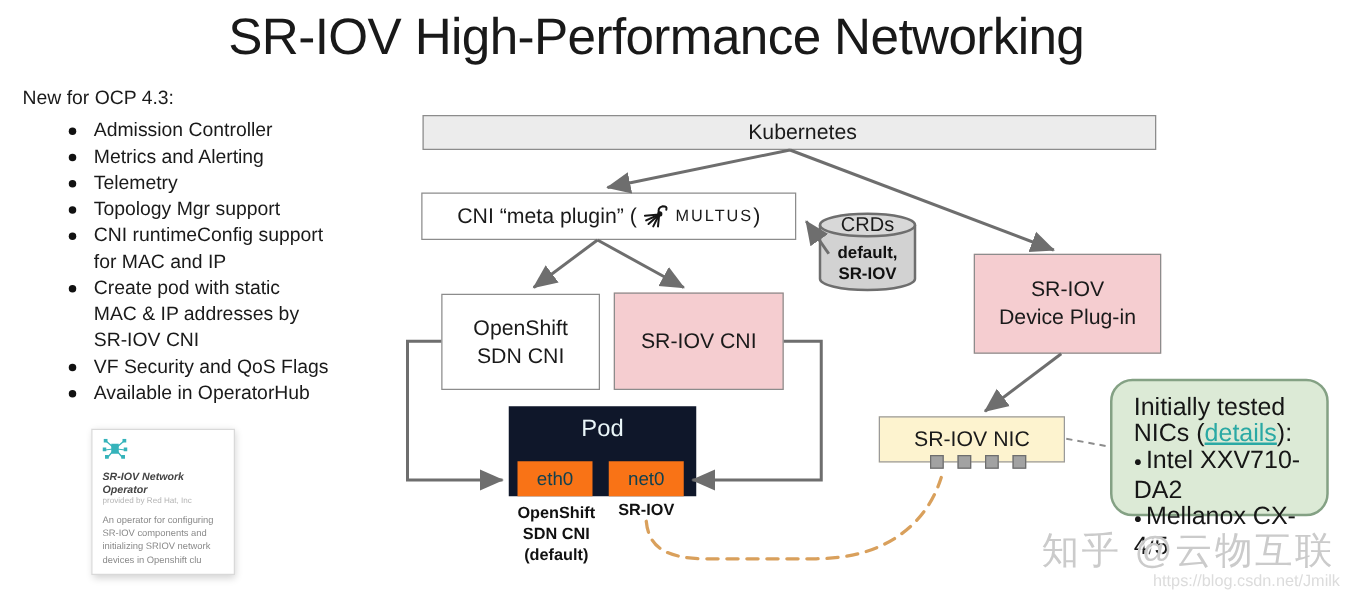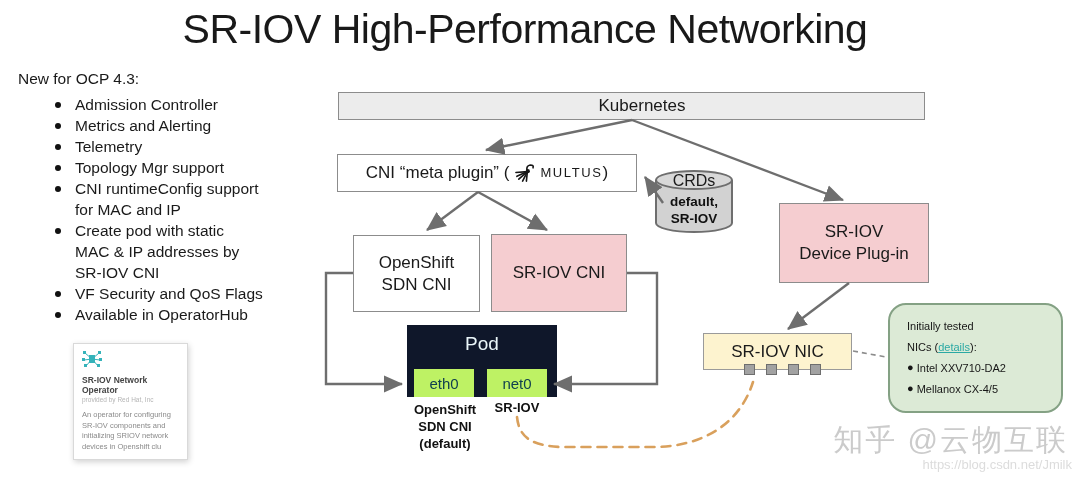--- a/index.html
+++ b/index.html
@@ -17,59 +17,59 @@
   .lp-heading{margin-bottom:5px;}
   .li{display:flex;}
   .dot{flex:0 0 6px;width:6px;height:6px;border-radius:50%;background:#111;margin:8px 14px 0 37px;}
   .ln{display:block;}
   
   .card{
     position:absolute;left:73px;top:343px;width:115px;height:117px;background:#fff;
     border:1px solid #d9d9d9;box-shadow:1px 2px 6px rgba(0,0,0,.18);
     padding:7px 8px;box-sizing:border-box;overflow:hidden;
   }
-  .card-name{font-size:8.5px;font-weight:700;color:#444;margin-top:3px;}
+  .card-name{font-size:8.5px;font-weight:700;color:#444;margin-top:3px;font-style:italic;}
   .card-provider{font-size:6.5px;color:#b5b5b5;margin-top:1px;}
   .card-desc{font-size:7.5px;line-height:10.5px;color:#8a8a8a;margin-top:7px;}
   
   .box{
     position:absolute;box-sizing:border-box;border:1.5px solid #8c8c8c;
     display:flex;flex-direction:column;align-items:center;justify-content:center;
     text-align:center;font-size:17px;color:#1a1a1a;line-height:22px;background:#fff;
   }
   .k8s{left:338px;top:92px;width:587px;height:28px;background:#ececec;padding-left:21px;}
   .cni-meta{left:337px;top:154px;width:300px;height:38px;flex-direction:row;}
   .cni-meta .mbrand{font-size:13px;font-weight:500;letter-spacing:1.6px;margin-left:3px;}
   .multus-logo{margin:0 1px 0 4px;}
   .dev-plugin{left:779px;top:203px;width:150px;height:80px;background:#f5cdd0;}
   .os-sdn{left:353px;top:235px;width:127px;height:77px;}
   .sriov-cni{left:491px;top:234px;width:136px;height:78px;background:#f5cdd0;}
   .pod{left:407px;top:325px;width:150px;height:72px;background:#0f172a;border:none;justify-content:flex-start;}
   .pod-label{color:#eaf6f9;font-size:19px;margin-top:8px;}
   .port{
-    position:absolute;width:60px;height:28px;background:#bef264;color:#11404f;
+    position:absolute;width:60px;height:28px;background:#f97316;color:#11404f;
     font-size:15px;display:flex;align-items:center;justify-content:center;
   }
   .port-eth0{left:414px;top:369px;}
   .port-net0{left:487px;top:369px;}
   .nic{left:703px;top:333px;width:149px;height:37px;background:#fdf3cf;border-color:#9a9a9a;}
   .vf{position:absolute;top:364px;width:11px;height:11px;background:#a2a2a2;border:1.5px solid #6e6e6e;box-sizing:border-box;}
   
   .cap{position:absolute;font-size:13px;font-weight:700;line-height:17px;text-align:center;color:#111;}
   .cap-eth0{left:396px;top:401px;width:98px;}
   .cap-net0{left:477px;top:399px;width:80px;}
   
   .crds{position:absolute;left:654px;top:169px;width:80px;height:66px;}
   .crds-label{position:absolute;left:0;top:3px;width:80px;text-align:center;font-size:16px;color:#1a1a1a;}
   .crds-lines{position:absolute;left:0;top:24px;width:80px;text-align:center;font-size:13.5px;font-weight:700;line-height:17px;color:#111;}
   
   .note{
     position:absolute;left:888px;top:303px;width:175px;height:110px;box-sizing:border-box;
     background:#dcead6;border:2px solid #84a184;border-radius:18px;
-    padding:11px 0 0 17px;font-size:11px;line-height:21px;color:#161616;
+    padding:11px 0 0 17px;font-size:20px;line-height:21px;color:#161616;
   }
   .note .link{color:#2aa9a4;text-decoration:underline;cursor:pointer;}
   .note-item::before{content:"● ";font-size:11px;position:relative;top:-1px;}
   
   .wm-brand{
     position:absolute;right:12px;top:420px;font-size:30px;color:#cbcbcb;letter-spacing:2px;
     text-shadow:1px 2px 1px #ffffff;white-space:nowrap;
   }
   .wm-url{position:absolute;right:8px;top:457px;font-size:13px;color:#dcdcdc;}
   

